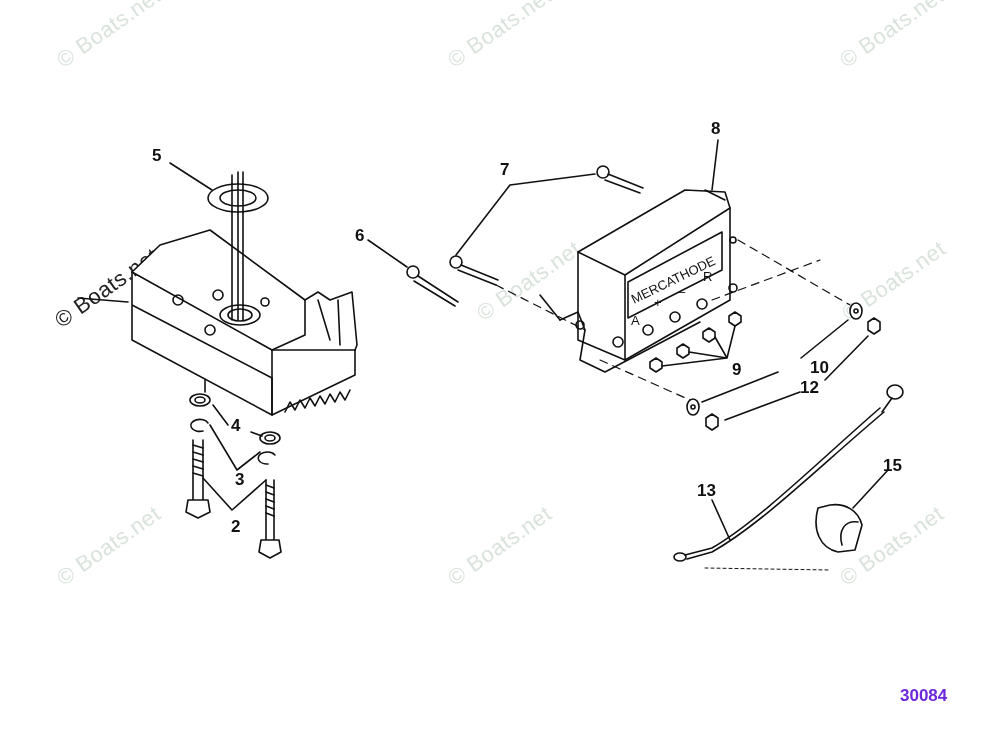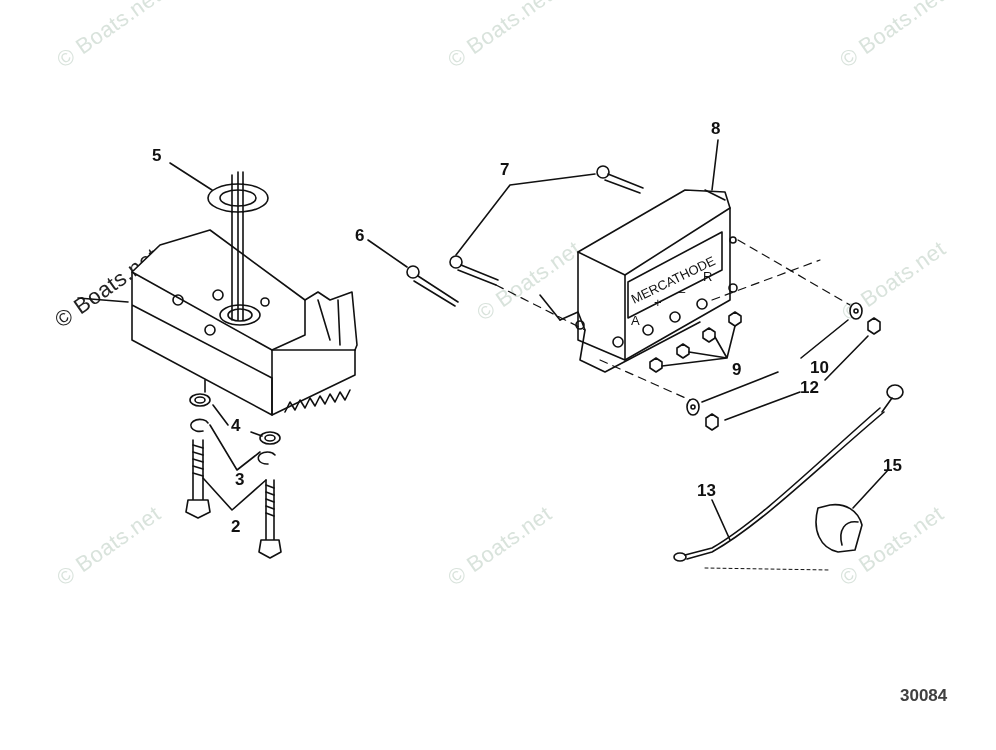--- a/index.html
+++ b/index.html
@@ -3,21 +3,21 @@
 <meta charset="utf-8">
 <style>
   html, body { margin:0; padding:0; background:#ffffff; }
   body { width:996px; height:750px; position:relative; overflow:hidden;
          font-family:"Liberation Sans", sans-serif; }
   .wm { position:absolute; color:#d9e3dc; font-size:22px; font-family:"Liberation Sans", sans-serif;
         transform:rotate(-35deg); transform-origin:left top; white-space:nowrap; letter-spacing:0.5px; }
   .wm-dark { color:#222; font-size:22px; }
   .callout { position:absolute; font-weight:bold; font-size:17px; color:#111;
              font-family:"Liberation Sans", sans-serif; }
-  .figno { position:absolute; left:900px; top:686px; font-weight:bold; font-size:17px; color:#404040; }
+  .figno { position:absolute; left:900px; top:686px; font-weight:bold; font-size:17px; color:#6d28d9; }
   svg.art { position:absolute; left:0; top:0; }
   .brand { font-family:"Liberation Sans", sans-serif; font-size:13px; }
 </style>
 </head>
 <body>
 
 <div class="wm" style="left:52px;top:52px;">© Boats.net</div>
 <div class="wm" style="left:443px;top:52px;">© Boats.net</div>
 <div class="wm" style="left:835px;top:52px;">© Boats.net</div>
 <div class="wm" style="left:52px;top:570px;">© Boats.net</div>

